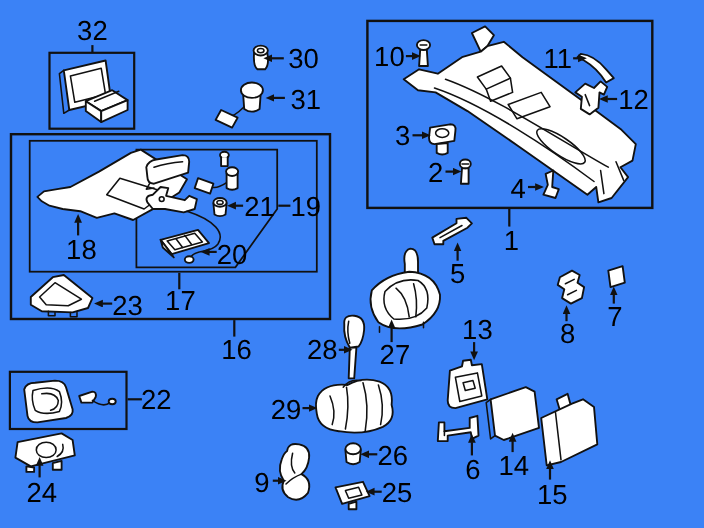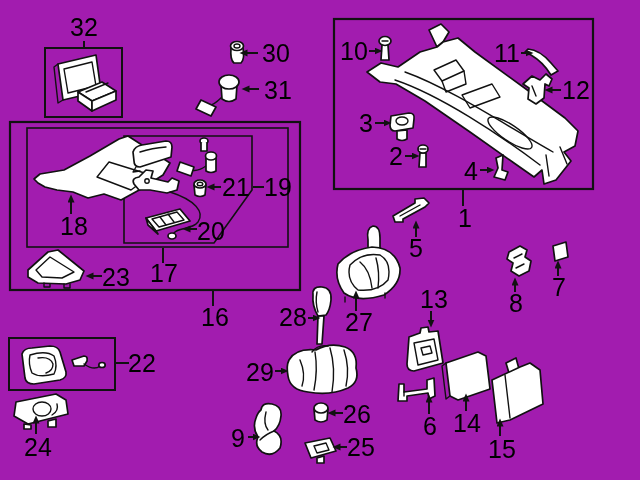--- a/index.html
+++ b/index.html
@@ -1,16 +1,16 @@
 <!DOCTYPE html>
 <html><head>
 <meta charset="utf-8">
 <style>
   html,body{margin:0;padding:0;background:#fff;}
-  .stage{position:relative;width:640px;height:480px;background:#a21caf;overflow:hidden;}
+  .stage{position:relative;width:640px;height:480px;background:#3b82f6;overflow:hidden;}
   svg{display:block;}
   .sketch{fill:#fff;stroke:#111;stroke-width:1.7;stroke-linejoin:round;stroke-linecap:round;}
   .detail{fill:none;stroke:#111;stroke-width:1.4;stroke-linejoin:round;stroke-linecap:round;}
   .gbox{fill:none;stroke:#111;}
   .leader{stroke:#111;stroke-width:2;fill:none;}
   .callout{font-family:"Liberation Sans","DejaVu Sans",sans-serif;font-size:25px;fill:#000;text-anchor:middle;}
 </style>
 </head>
 <body>
 

